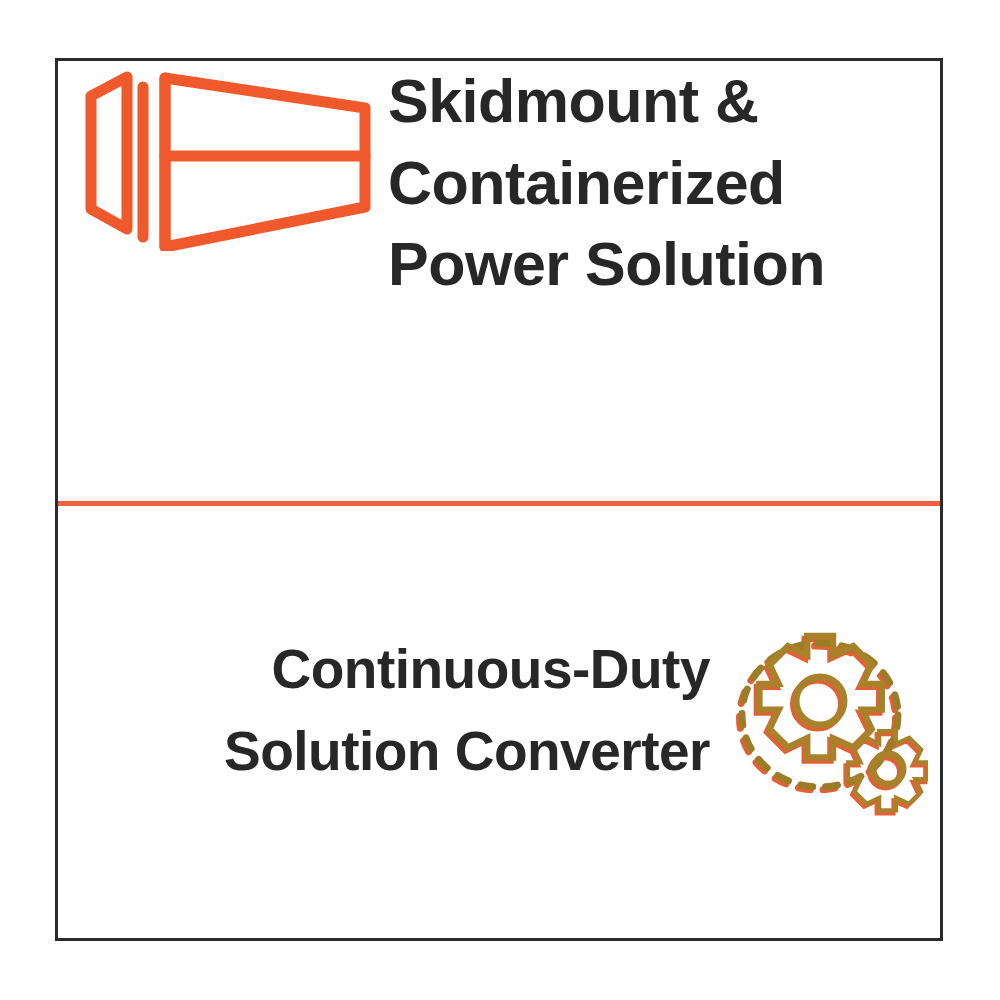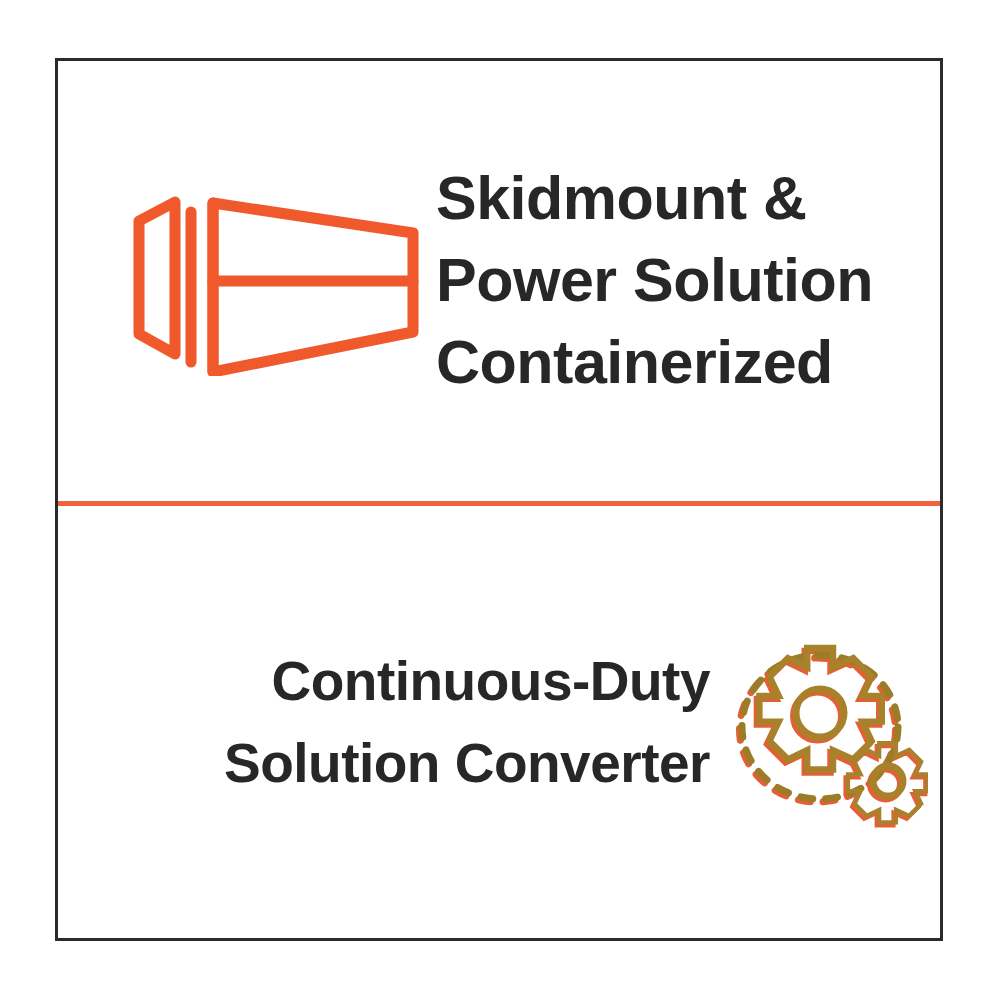--- a/index.html
+++ b/index.html
@@ -31,22 +31,21 @@
     position: absolute;
     left: 0;
     width: 100%;
     box-sizing: border-box;
   }
   #panel-top {
     top: 0;
     height: 440px;
     display: flex;
     flex-direction: row;
-    align-items: center;
-    margin-left: 48px;
+    align-items: flex-start;
   }
 
   #container-icon-wrap {
     width: 330px;
     flex: 0 0 330px;
     display: flex;
     align-items: center;
     justify-content: center;
     padding-left: 10px;
     box-sizing: border-box;
@@ -72,21 +71,21 @@
     position: absolute;
     left: 0;
     top: 440px;
     width: 100%;
     height: 5px;
     background: #f2613e;
   }
 
   
   #panel-bottom {
-    top: 445px;
+    top: 433px;
     height: 432px;
     display: flex;
     flex-direction: row;
     align-items: center;
   }
 
   #bottom-heading {
     flex: 1 1 auto;
     padding-left: 40px;
     font-size: 55px;
@@ -127,22 +126,22 @@
 
           <path d="M82 17 L282 47 L282 146 L82 186 Z"></path>
 
           <path d="M82 95 L282 95"></path>
         </g>
       </svg>
     </div>
 
     <div id="top-heading">
       <span class="line">Skidmount &amp;</span>
+      <span class="line">Containerized</span>
       <span class="line">Power Solution</span>
-      <span class="line">Containerized</span>
     </div>
 
   </div>
 
   <div id="divider"></div>
 
   <div class="panel" id="panel-bottom">
 
     <div id="bottom-heading">
       <span class="line">Continuous-Duty</span>

